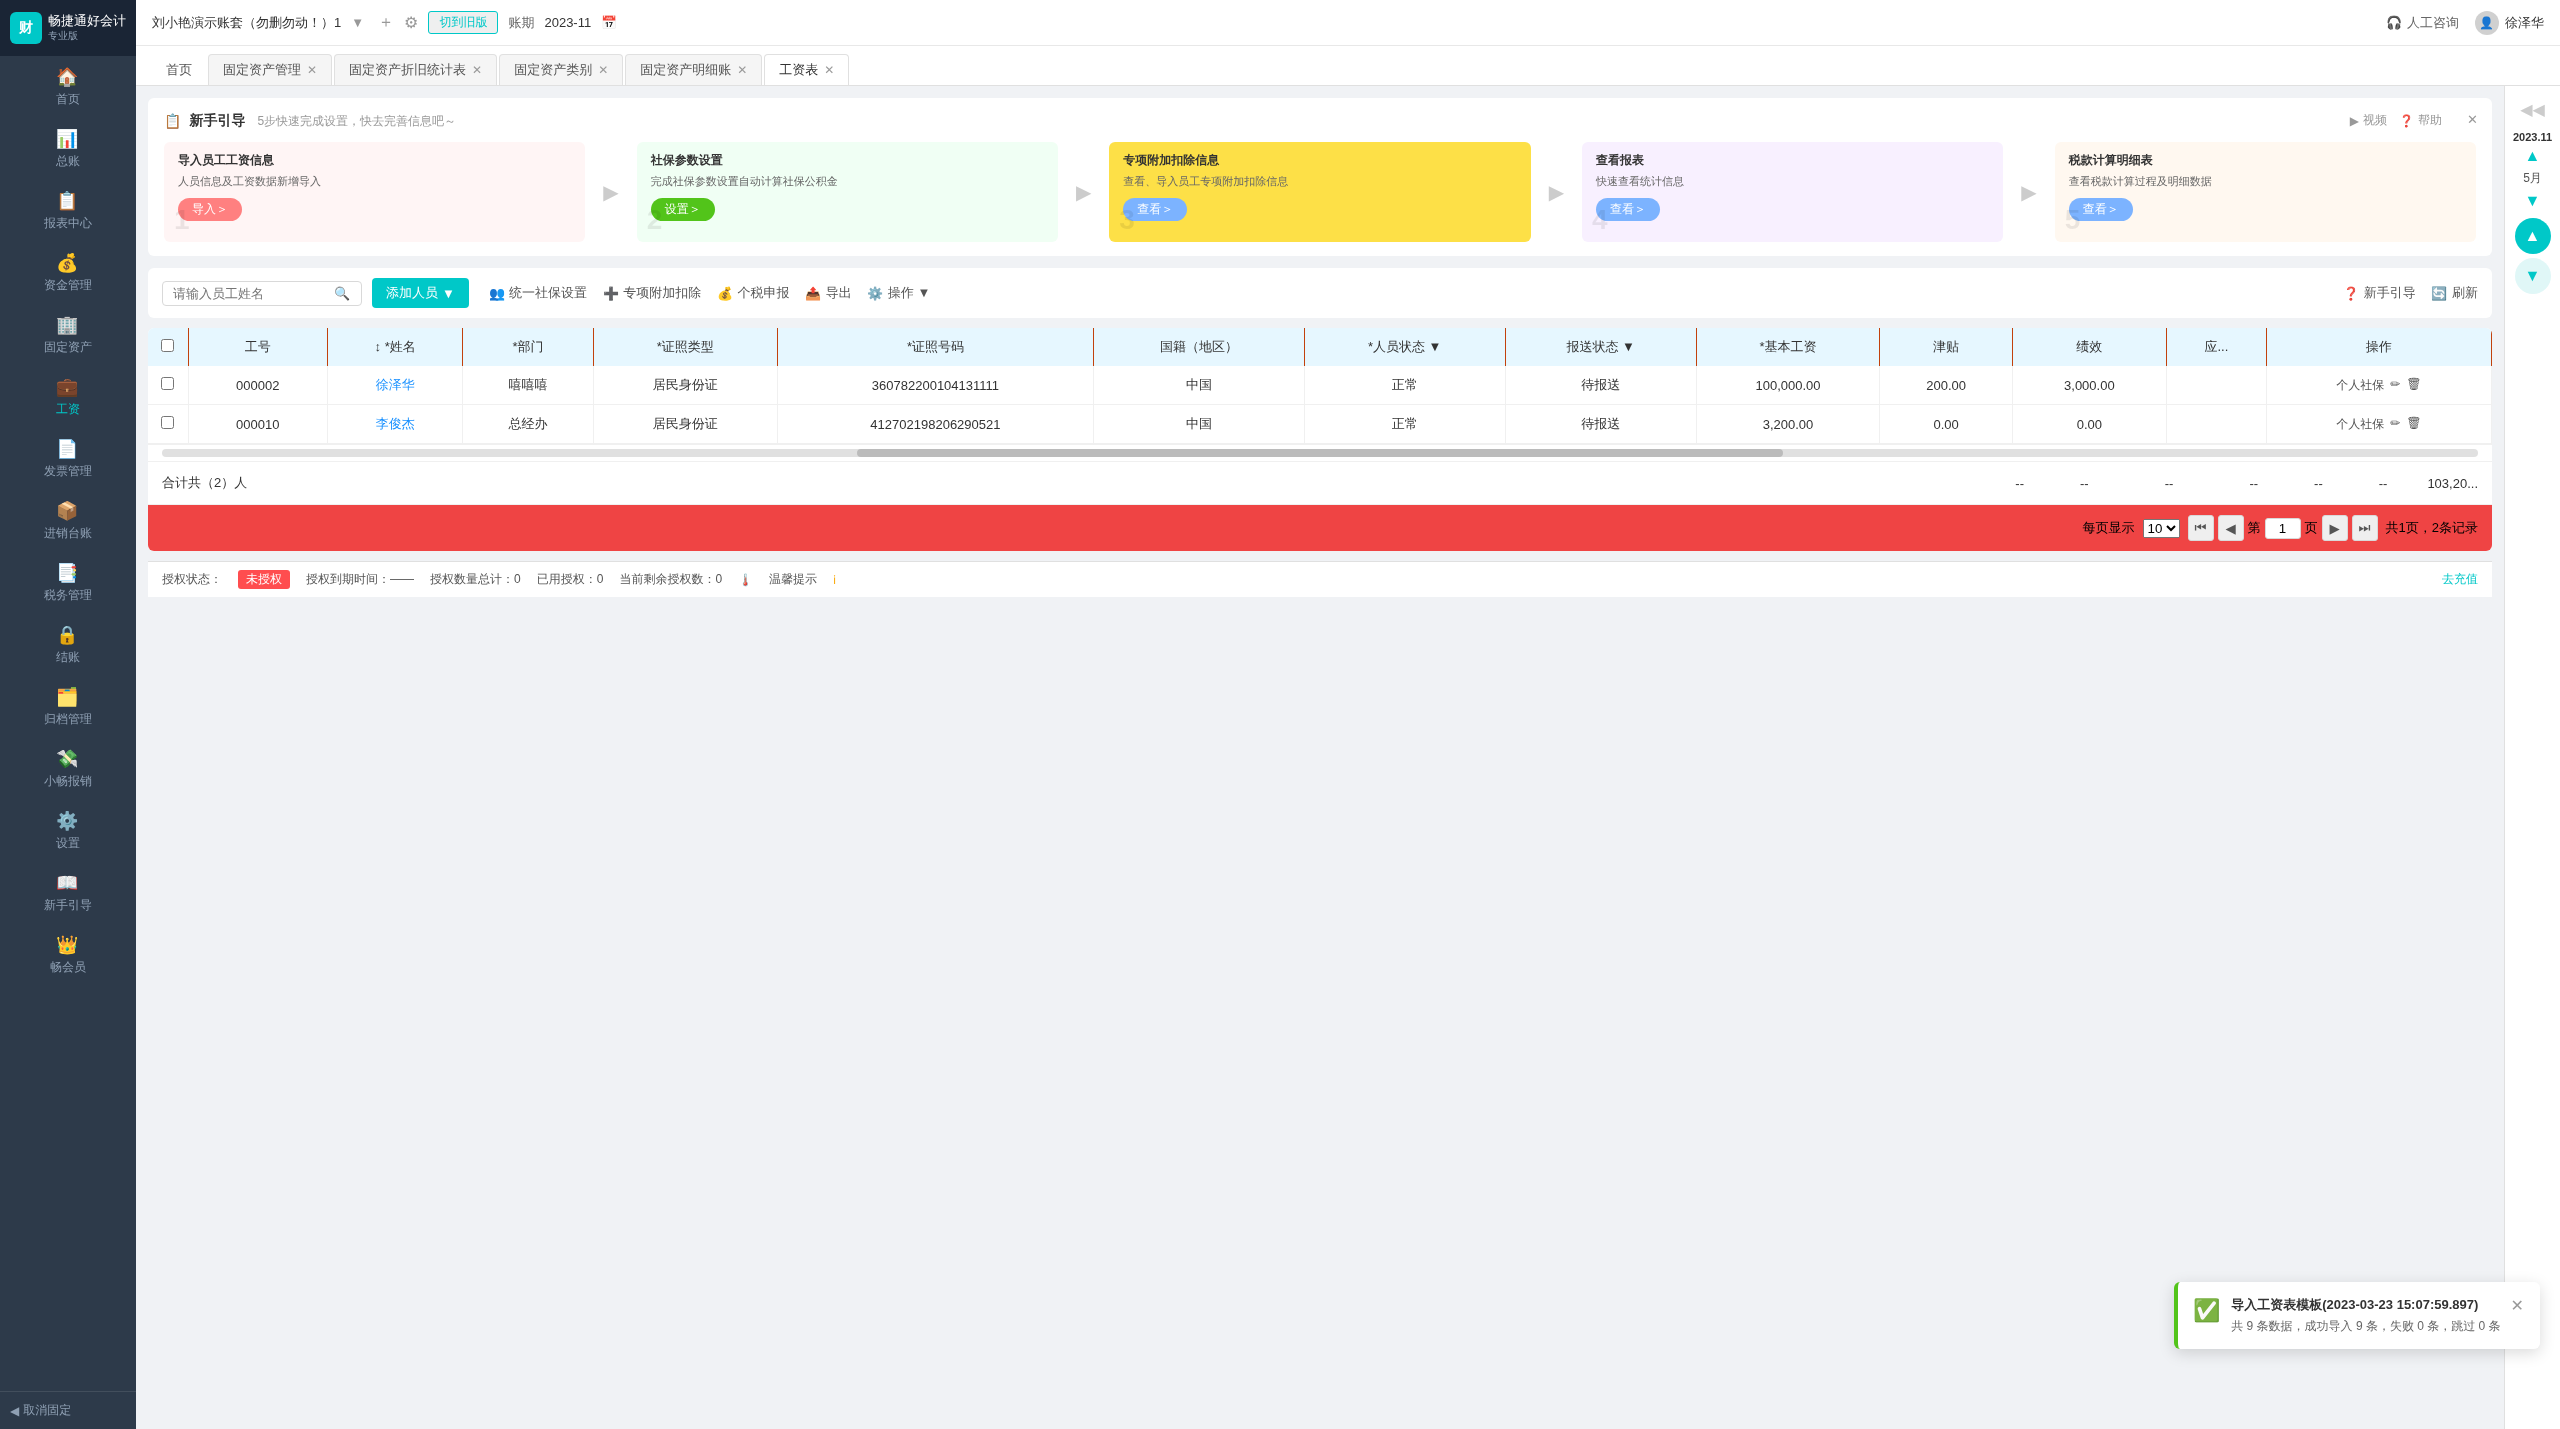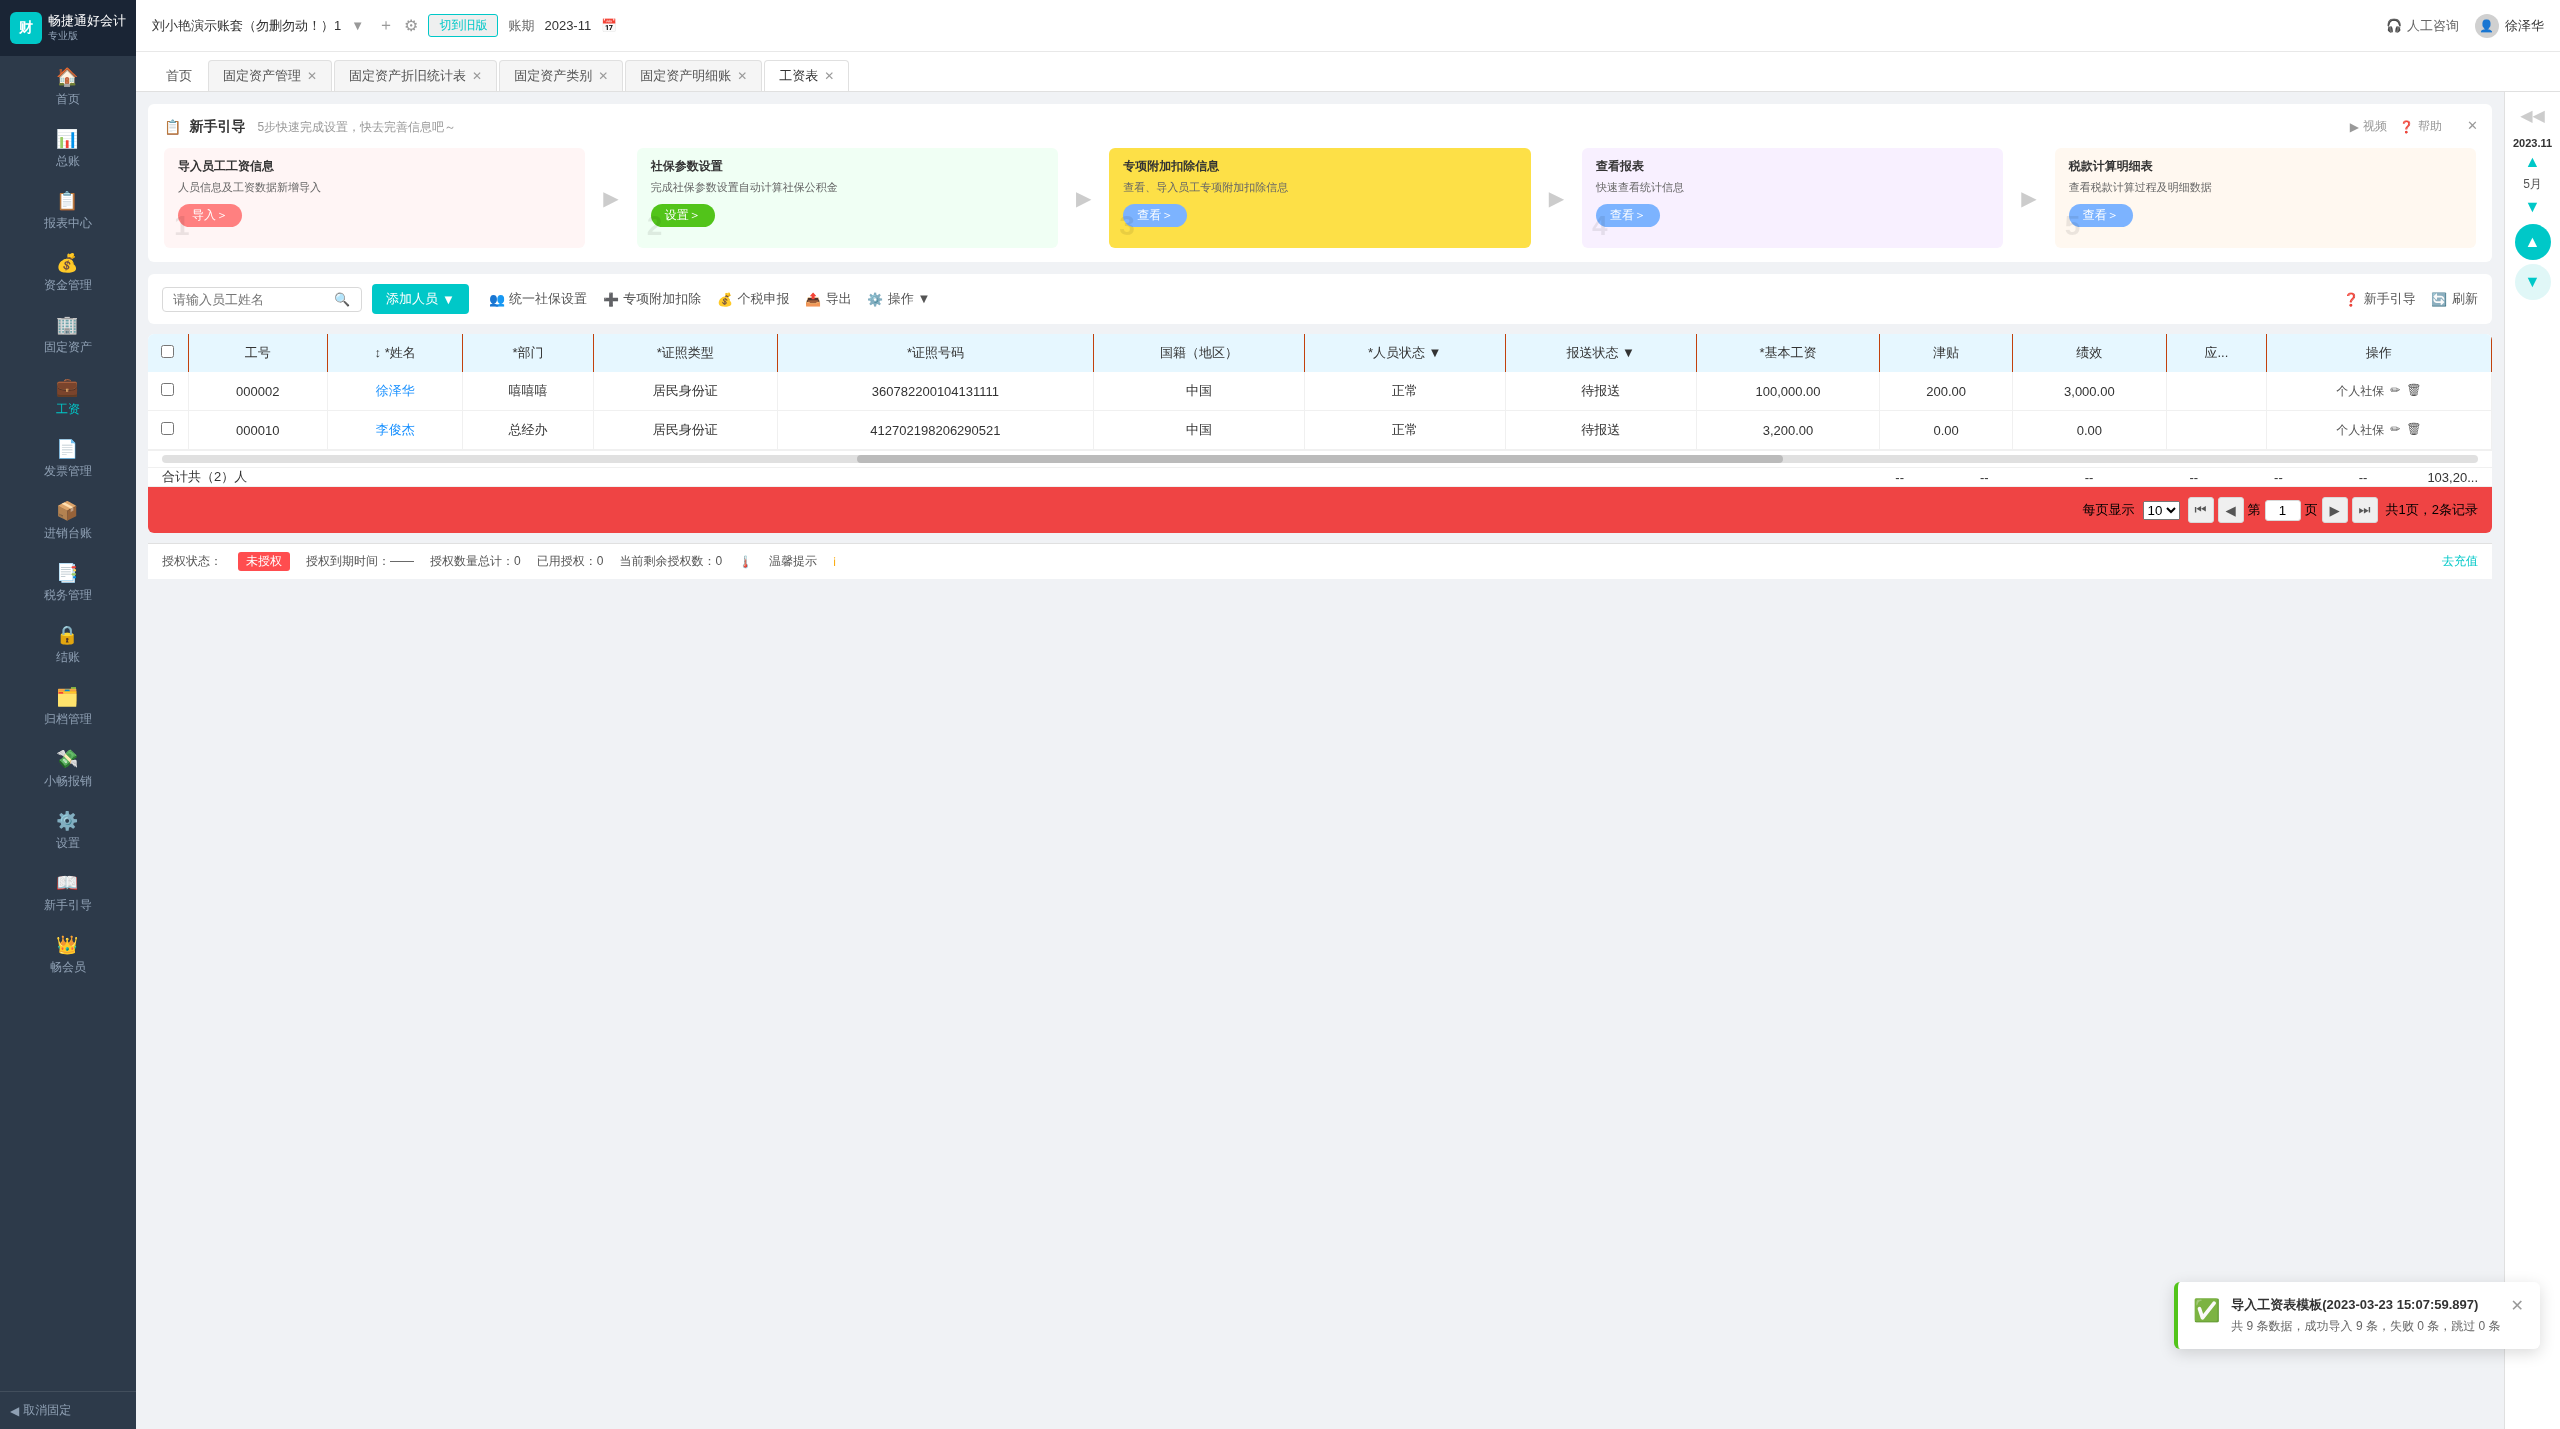--- a/index.html
+++ b/index.html
@@ -44,21 +44,21 @@
       cursor: pointer; display: flex; align-items: center; gap: 4px;
       border-top: 1px solid rgba(255,255,255,0.1);
     }
 
     
     .main-area { flex: 1; display: flex; flex-direction: column; overflow: hidden; }
 
     
     .topbar {
       background: white;
-      height: 52px;
+      height: 46px;
       display: flex; align-items: center; padding: 0 16px;
       border-bottom: 1px solid #e8e8e8;
       gap: 10px; flex-shrink: 0; justify-content: space-between;
     }
     .account-name { font-size: 13px; color: #333; }
     .account-dropdown { color: #999; cursor: pointer; }
     .topbar-icons { display: flex; gap: 10px; align-items: center; margin-left: 4px; }
     .topbar-icon { color: #999; cursor: pointer; font-size: 16px; }
     .version-btn {
       border: 1px solid #00c8c8; color: #00c8c8;
@@ -144,22 +144,22 @@
     thead tr { background: #e6f7ff; }
     th { padding: 10px 12px; text-align: center; font-size: 13px; color: #333; font-weight: normal; border-right: 1px solid #c2410c; white-space: nowrap; }
     td { padding: 10px 12px; text-align: center; font-size: 13px; color: #333; border-bottom: 1px solid #f0f0f0; border-right: 1px solid #f0f0f0; }
     .name-link { color: #1890ff; cursor: pointer; }
     .action-links { display: flex; gap: 6px; justify-content: center; font-size: 12px; color: #555; }
     .action-links span { cursor: pointer; }
     .checkbox-cell { width: 40px; }
 
     
     .table-footer {
-      background: white; padding: 0 14px;
-      display: flex; align-items: center; gap: 36px;
+      background: white; padding: 12px 14px;
+      display: flex; align-items: center; gap: 16px;
       border-top: 1px solid #f0f0f0; font-size: 13px; color: #333;
     }
     .pagination-footer {
       background: #ef4444; padding: 10px 14px;
       display: flex; align-items: center; justify-content: flex-end;
       gap: 8px; border-top: 1px solid #f0f0f0; font-size: 13px;
     }
     .page-nav { display: flex; align-items: center; gap: 4px; }
     .page-btn { width: 26px; height: 26px; display: flex; align-items: center; justify-content: center; cursor: pointer; border: 1px solid #d9d9d9; border-radius: 3px; color: #555; }
     .page-input { width: 36px; text-align: center; border: 1px solid #d9d9d9; border-radius: 3px; padding: 2px; }

